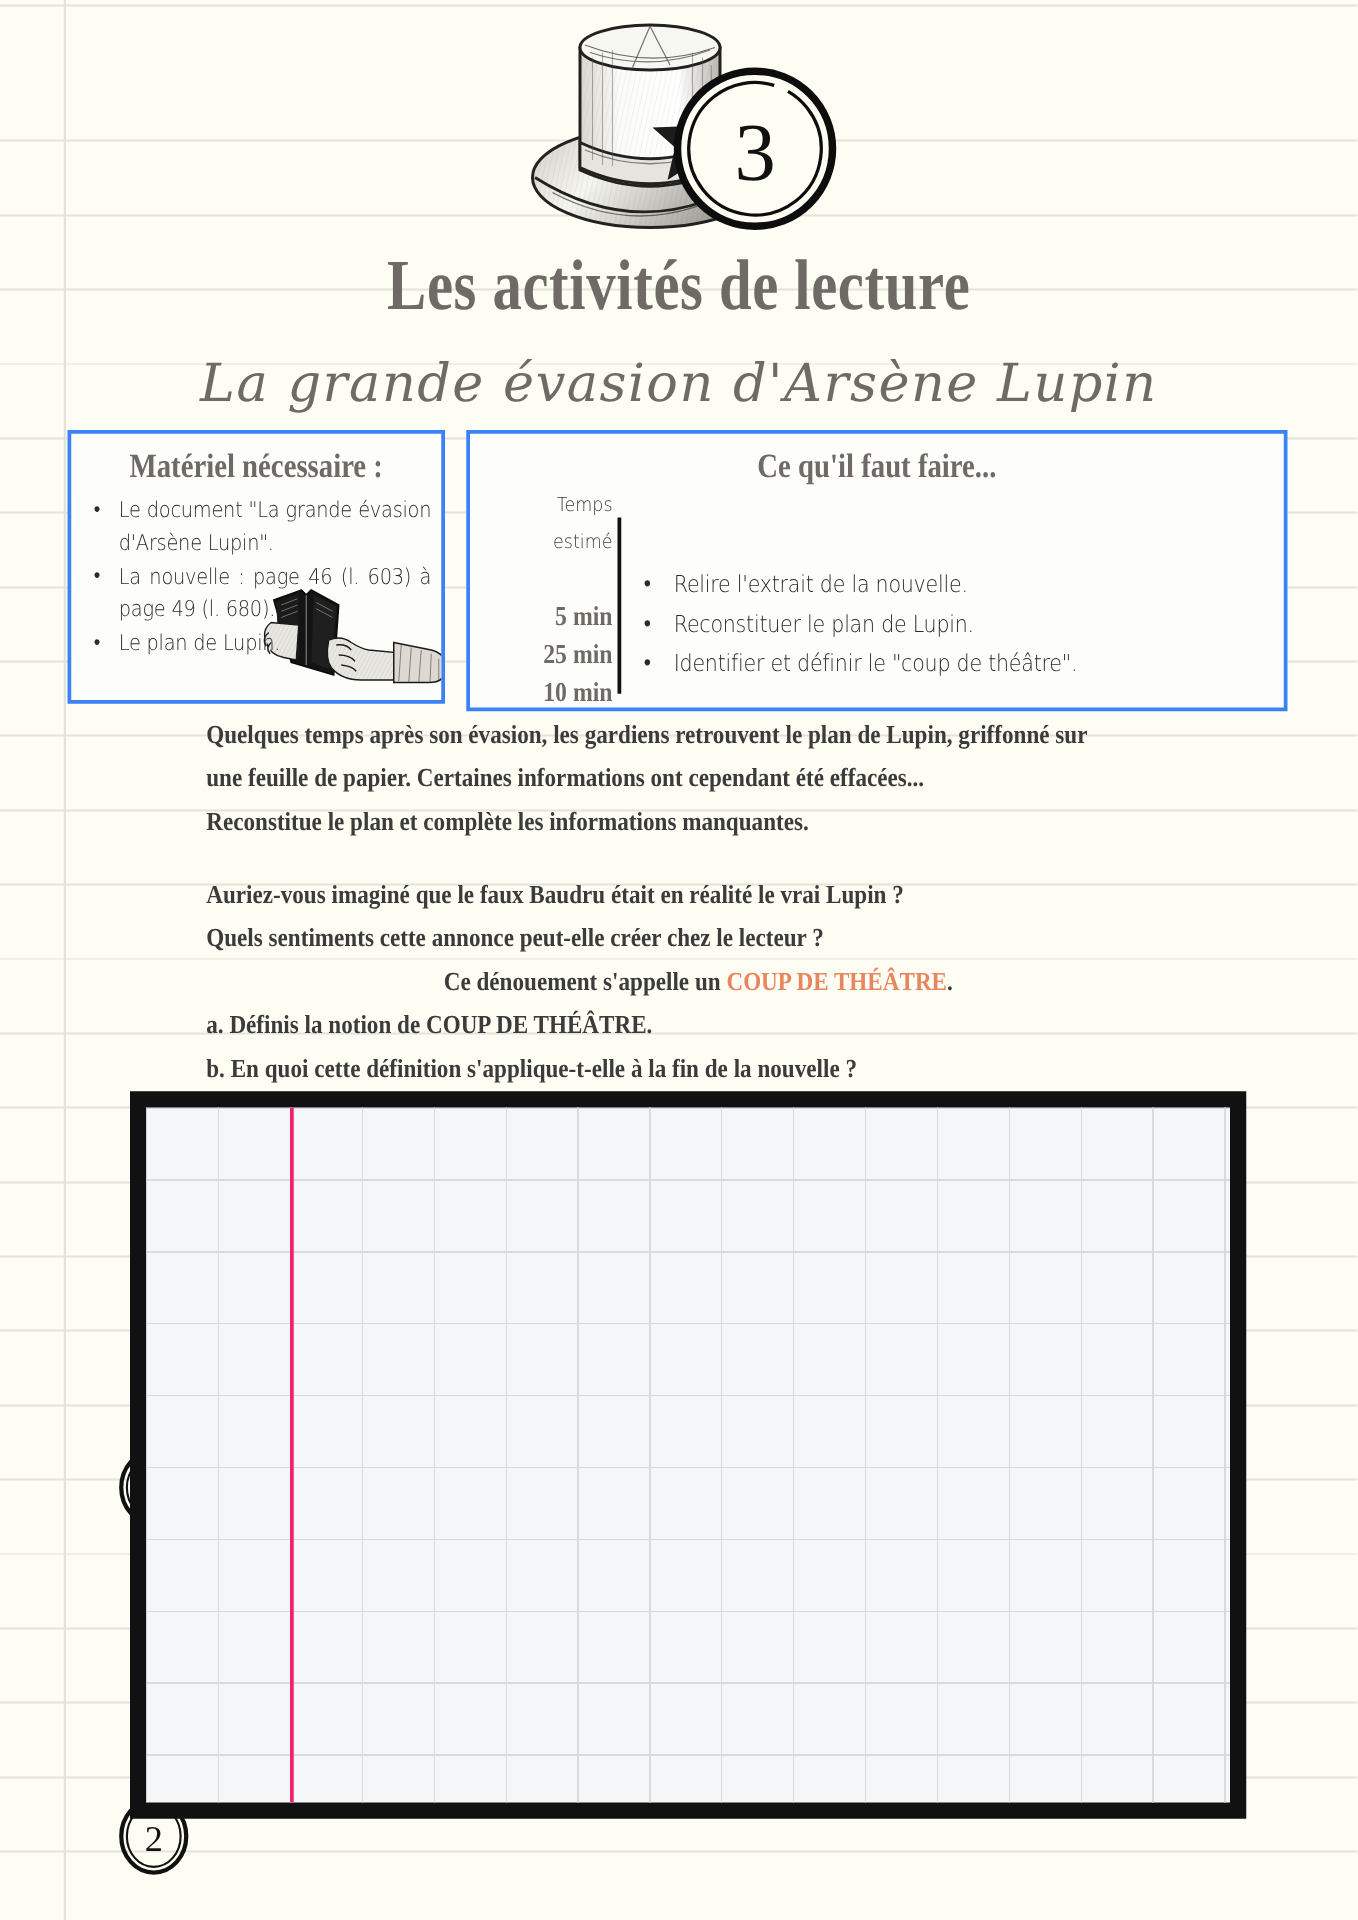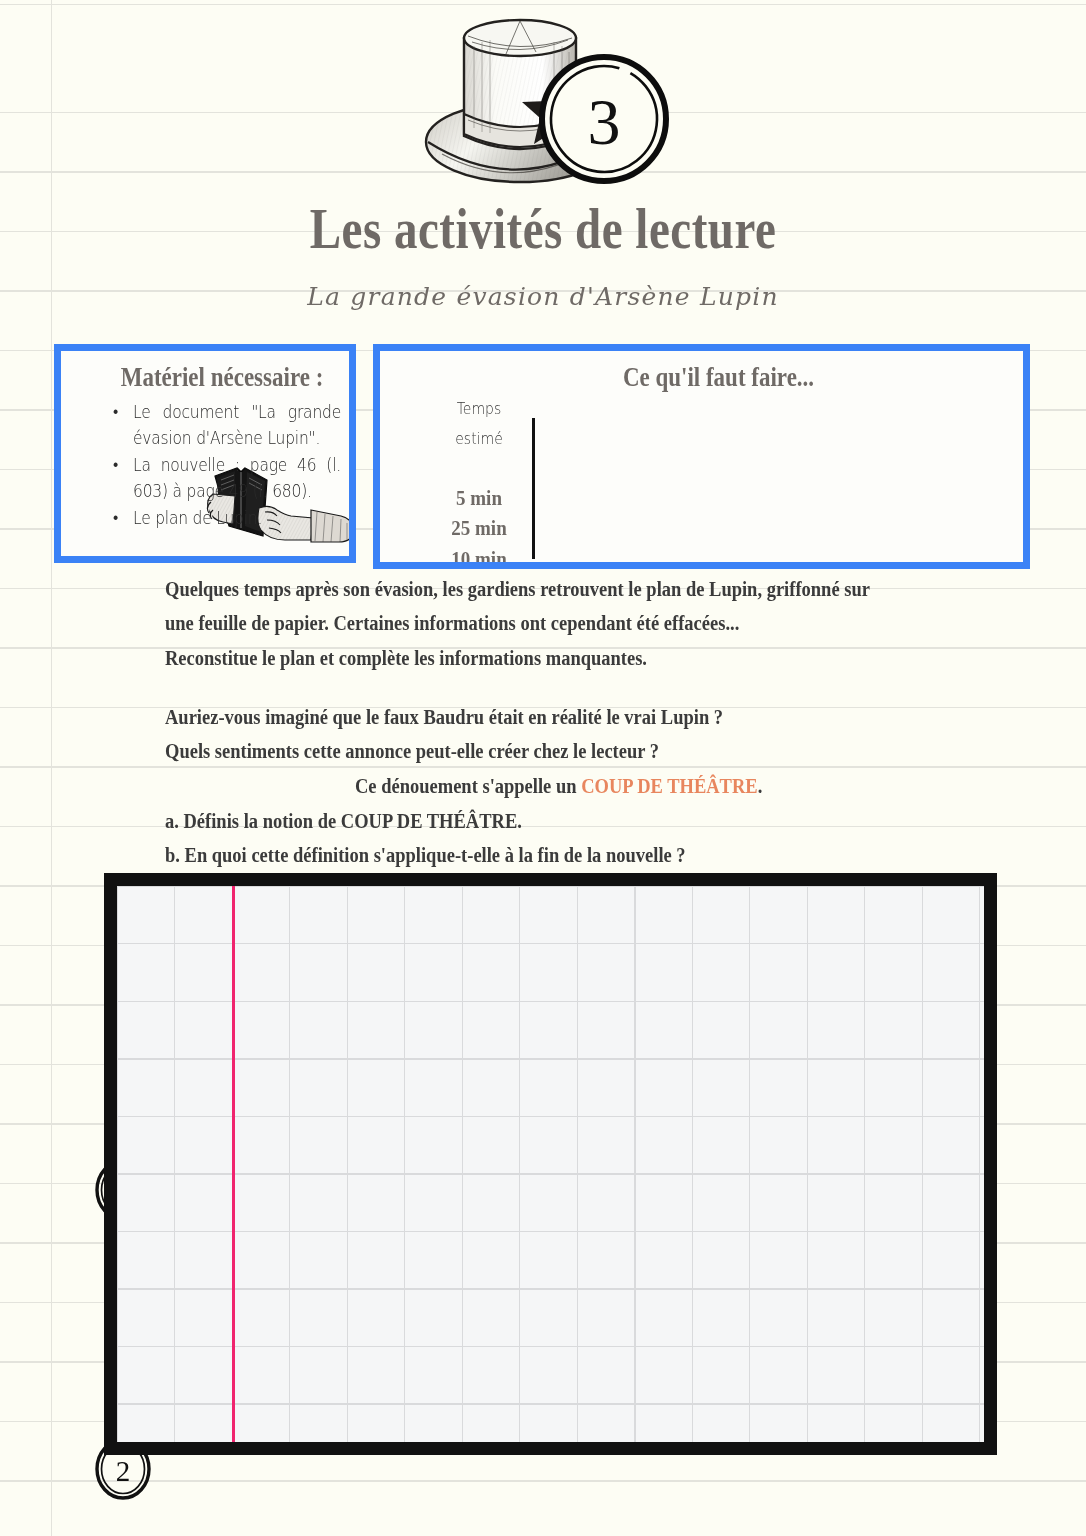--- a/index.html
+++ b/index.html
@@ -65,33 +65,32 @@
   }
 
   #subtitle {
     position: absolute;
     left: 0;
     top: 282px;
     width: 1086px;
     text-align: center;
     font-family: "DejaVu Serif", serif;
     font-style: italic;
-    font-size: 25px;
+    font-size: 42px;
     letter-spacing: 1.2px;
     color: #6f6a66;
   }
 
   
   .info-box {
     position: absolute;
     background: #fdfdfa;
-    border: 7px solid #3b82f6;
+    border: 3px solid #3b82f6;
     box-sizing: border-box;
     overflow: hidden;
-    padding-left: 34px;
   }
 
   #material-box {
     left: 54px;
     top: 344px;
     width: 302px;
     height: 219px;
   }
   #todo-box {
     left: 373px;
@@ -155,21 +154,21 @@
 
   
   #todo-inner {
     display: flex;
     margin-top: 4px;
     padding-left: 16px;
   }
   #time-col {
     width: 98px;
     flex: 0 0 98px;
-    text-align: center;
+    text-align: right;
     padding-top: 2px;
   }
   #time-label {
     font-family: "DejaVu Sans", sans-serif;
     font-weight: 300;
     font-size: 14px;
     color: #3a3a3a;
     line-height: 1.95;
     transform: scaleY(1.1);
     transform-origin: center top;
@@ -417,20 +416,25 @@
       </div>
       <div id="time-values">
         <div>5 min</div>
         <div>25 min</div>
         <div>10 min</div>
       </div>
     </div>
 
     <div id="todo-divider"></div>
 
+    <ul id="todo-list">
+      <li>Relire l'extrait de la nouvelle.</li>
+      <li>Reconstituer le plan de Lupin.</li>
+      <li>Identifier et définir le "coup de théâtre".</li>
+    </ul>
   </div>
 </div>
 
 <div class="exercise" id="ex1">
   <svg class="num-circle" viewBox="0 0 58 62" xmlns="http://www.w3.org/2000/svg">
     <ellipse cx="29" cy="31" rx="26" ry="29" fill="none" stroke="#111" stroke-width="3.4"></ellipse>
     <ellipse cx="29" cy="31" rx="21.5" ry="24.5" fill="none" stroke="#111" stroke-width="1.7"></ellipse>
     <text x="29" y="43" text-anchor="middle" font-family="Liberation Serif, serif" font-size="29" fill="#111">1</text>
   </svg>
   <div class="ex-body">

